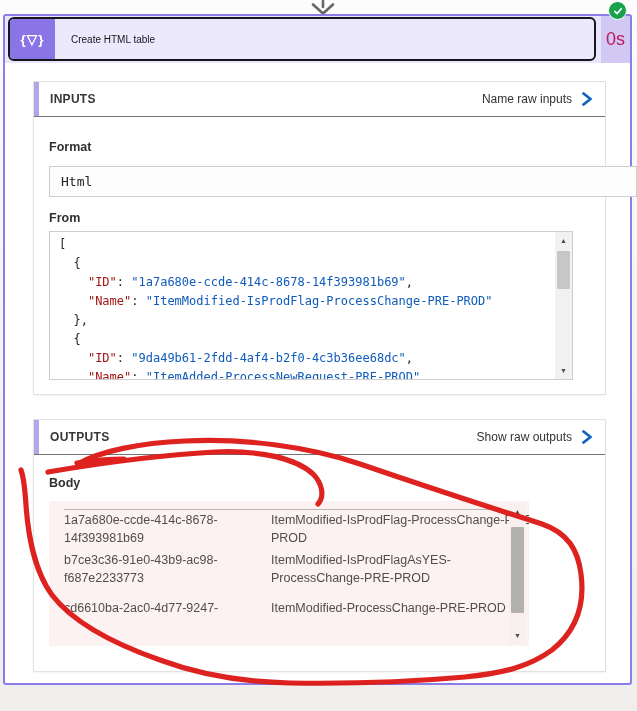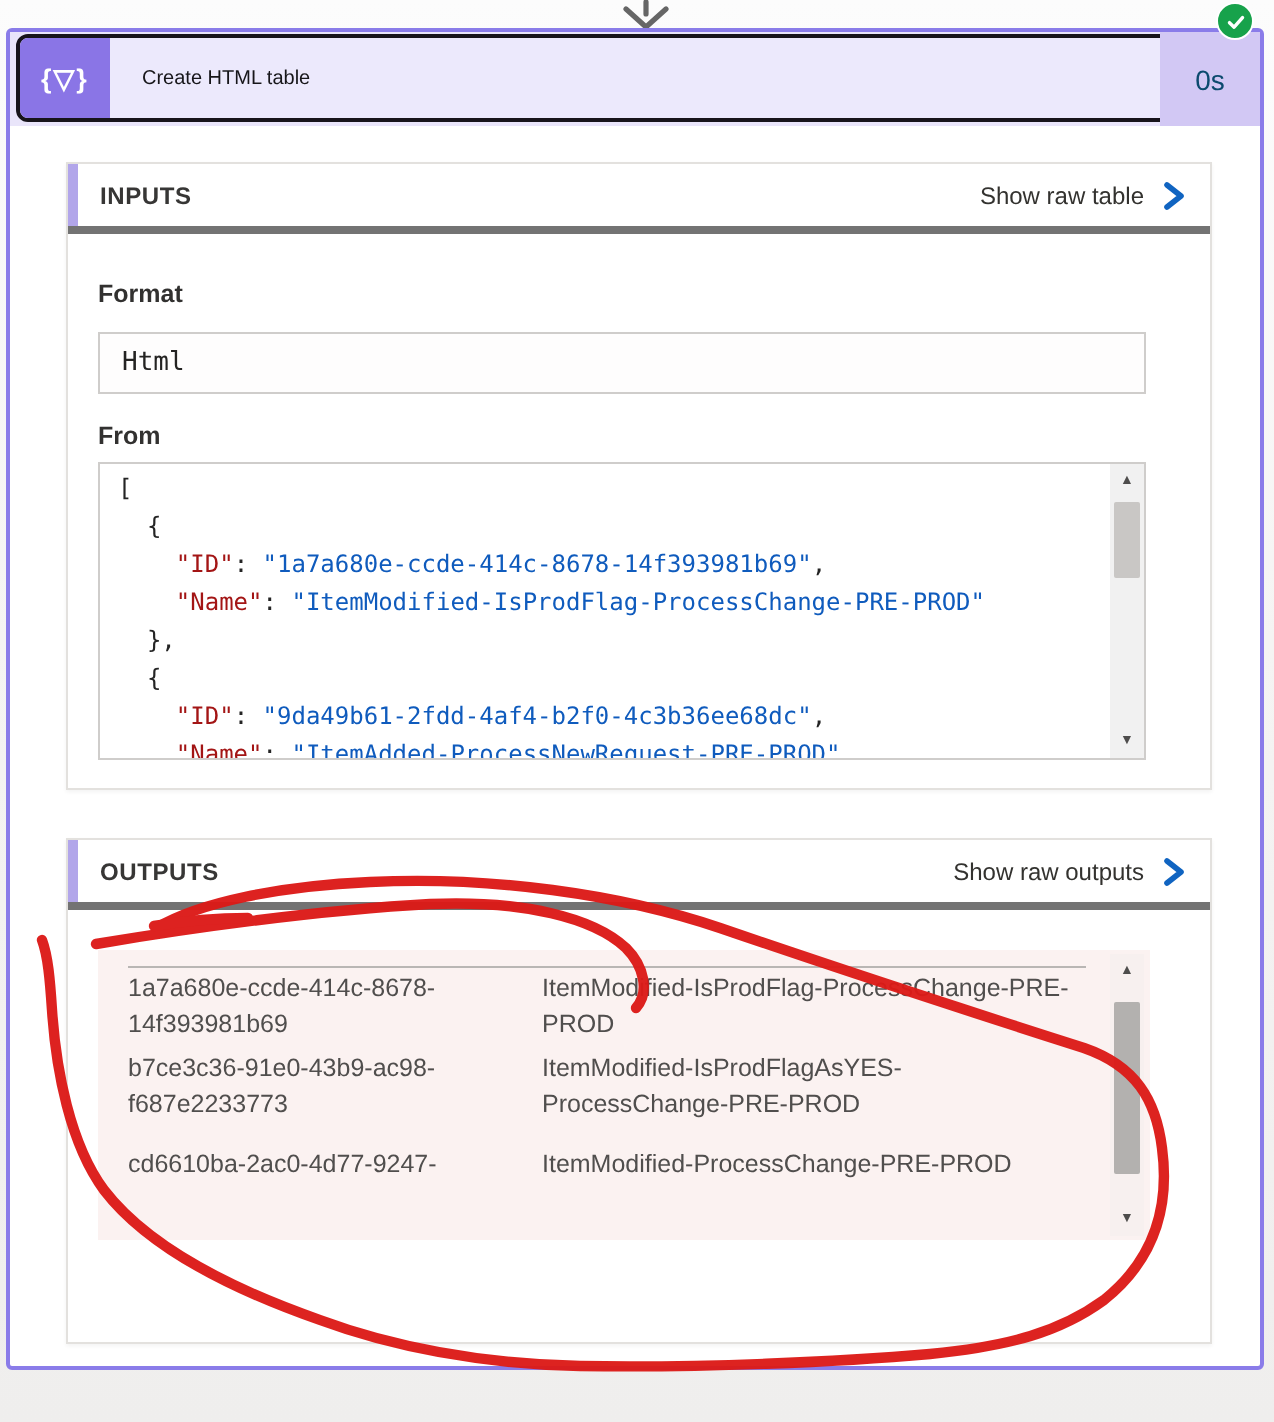--- a/index.html
+++ b/index.html
@@ -25,53 +25,53 @@
     background:#ece9fc; border:2px solid #17141b; border-radius:6px;
     display:flex; align-items:center; overflow:hidden; cursor:pointer;
   }
   .action-icon {
     width:45px; height:100%; background:#8a75e6; border-radius:3px 0 0 3px;
     display:flex; align-items:center; justify-content:center;
     color:#ffffff; font-size:13.5px; font-weight:bold; letter-spacing:1px;
   }
   .action-title { margin-left:16px; font-size:10px; color:#17161a; }
   .duration-zone {
-    position:absolute; right:0; top:0; bottom:0; width:50px; background:#d2c8f4;
+    position:absolute; right:0; top:0; bottom:0; width:29px; background:#d2c8f4;
     display:flex; align-items:center; justify-content:center;
-    font-size:14px; color:#0c4a6e;
+    font-size:18px; color:#be185d;
   }
   .status-badge {
     position:absolute; left:608px; top:1px; width:19px; height:19px;
     background:#17a24b; border:1.5px solid #ffffff; border-radius:50%;
     display:flex; align-items:center; justify-content:center;
   }
 
   
   .section {
     position:absolute; left:33px; width:573px; background:#ffffff;
     border:1px solid #e3e1de; box-shadow:0 1px 2px rgba(0,0,0,.05);
   }
   .section.inputs  { top:81px;  height:314px; }
   .section.outputs { top:419px; height:253px; }
   .sec-head {
-    position:relative; height:35px; border-bottom:4px solid #737373;
+    position:relative; height:35px; border-bottom:1px solid #737373;
     display:flex; align-items:center;
   }
   .sec-accent { position:absolute; left:0; top:0; bottom:0; width:5px; background:#b2a6ea; }
   .sec-label { margin-left:16px; font-size:12px; font-weight:bold; color:#373635; letter-spacing:.3px; }
   .raw-link {
     margin-left:auto; margin-right:12px; display:flex; align-items:center; gap:9px;
     cursor:pointer; font-size:12px; color:#33322f;
   }
 
   .field-label { position:absolute; font-size:12.5px; font-weight:bold; color:#323130; }
   .mono { font-family:"DejaVu Sans Mono","Liberation Mono",monospace; }
 
   .format-input {
-    position:absolute; left:49px; top:166px; width:524px; height:31px;
+    position:absolute; left:49px; top:166px; width:588px; height:31px;
     background:#fefdfd; border:1px solid #cfcdcb;
     font-size:13px; color:#242322; line-height:29px; padding-left:11px;
   }
 
   .from-box {
     position:absolute; left:49px; top:231px; width:524px; height:149px;
     background:#ffffff; border:1px solid #cfcdcb; overflow:hidden;
   }
   .code { padding:3px 20px 0 9px; }
   .code-line { white-space:pre; font-family:"DejaVu Sans Mono","Liberation Mono",monospace; font-size:12px; line-height:19px; }
@@ -84,21 +84,21 @@
   .scroll-btn {
     position:absolute; left:0; width:17px; height:17px; display:flex;
     align-items:center; justify-content:center; font-size:7px; color:#4e4d4c; cursor:pointer;
   }
   .scroll-btn.up { top:0; } .scroll-btn.down { bottom:0; }
   .scroll-thumb { position:absolute; left:2px; width:13px; border-radius:1px; cursor:pointer; }
   .from-box .scroll-thumb { top:19px; height:38px; background:#c9c7c5; }
 
   
   .body-box {
-    position:absolute; left:49px; top:475px; width:526px; height:145px;
+    position:absolute; left:49px; top:501px; width:480px; height:145px;
     background:#fbf2f1; overflow:hidden;
   }
   .body-topline { position:absolute; left:15px; right:32px; top:8px; border-top:1px solid #b9b6b4; }
   .body-rows { position:absolute; left:15px; top:11px; width:478px; }
   .body-row { display:flex; align-items:center; gap:22px; margin-bottom:5px; min-height:34px; }
   .body-cell { font-size:12.5px; line-height:17.5px; color:#504e4d; }
   .cell-id { width:185px; flex:none; }
   .cell-name { width:272px; flex:none; }
   .body-box .scrollbar { top:2px; right:3px; bottom:2px; background:#f7f0ef; }
   .body-box .scroll-thumb { top:24px; height:86px; background:#b3b1af; }
@@ -131,21 +131,21 @@
     <svg width="12" height="12" viewBox="0 0 14 14">
       <path d="M3.2 7.4 L5.9 10 L10.8 4.4" fill="none" stroke="#ffffff" stroke-width="2" stroke-linecap="round" stroke-linejoin="round"></path>
     </svg>
   </div>
 
   <div class="section inputs">
     <div class="sec-head">
       <div class="sec-accent"></div>
       <div class="sec-label">INPUTS</div>
       <div class="raw-link">
-        <span>Show raw table</span>
+        <span>Name raw inputs</span>
         <svg width="12" height="14" viewBox="0 0 12 14">
           <path d="M2.5 1.5 L9.5 7 L2.5 12.5" fill="none" stroke="#1064c1" stroke-width="2.8" stroke-linecap="round" stroke-linejoin="round"></path>
         </svg>
       </div>
     </div>
   </div>
 
   <div class="field-label" style="left:49px; top:140px;">Format</div>
   <div class="format-input mono">Html</div>
 

